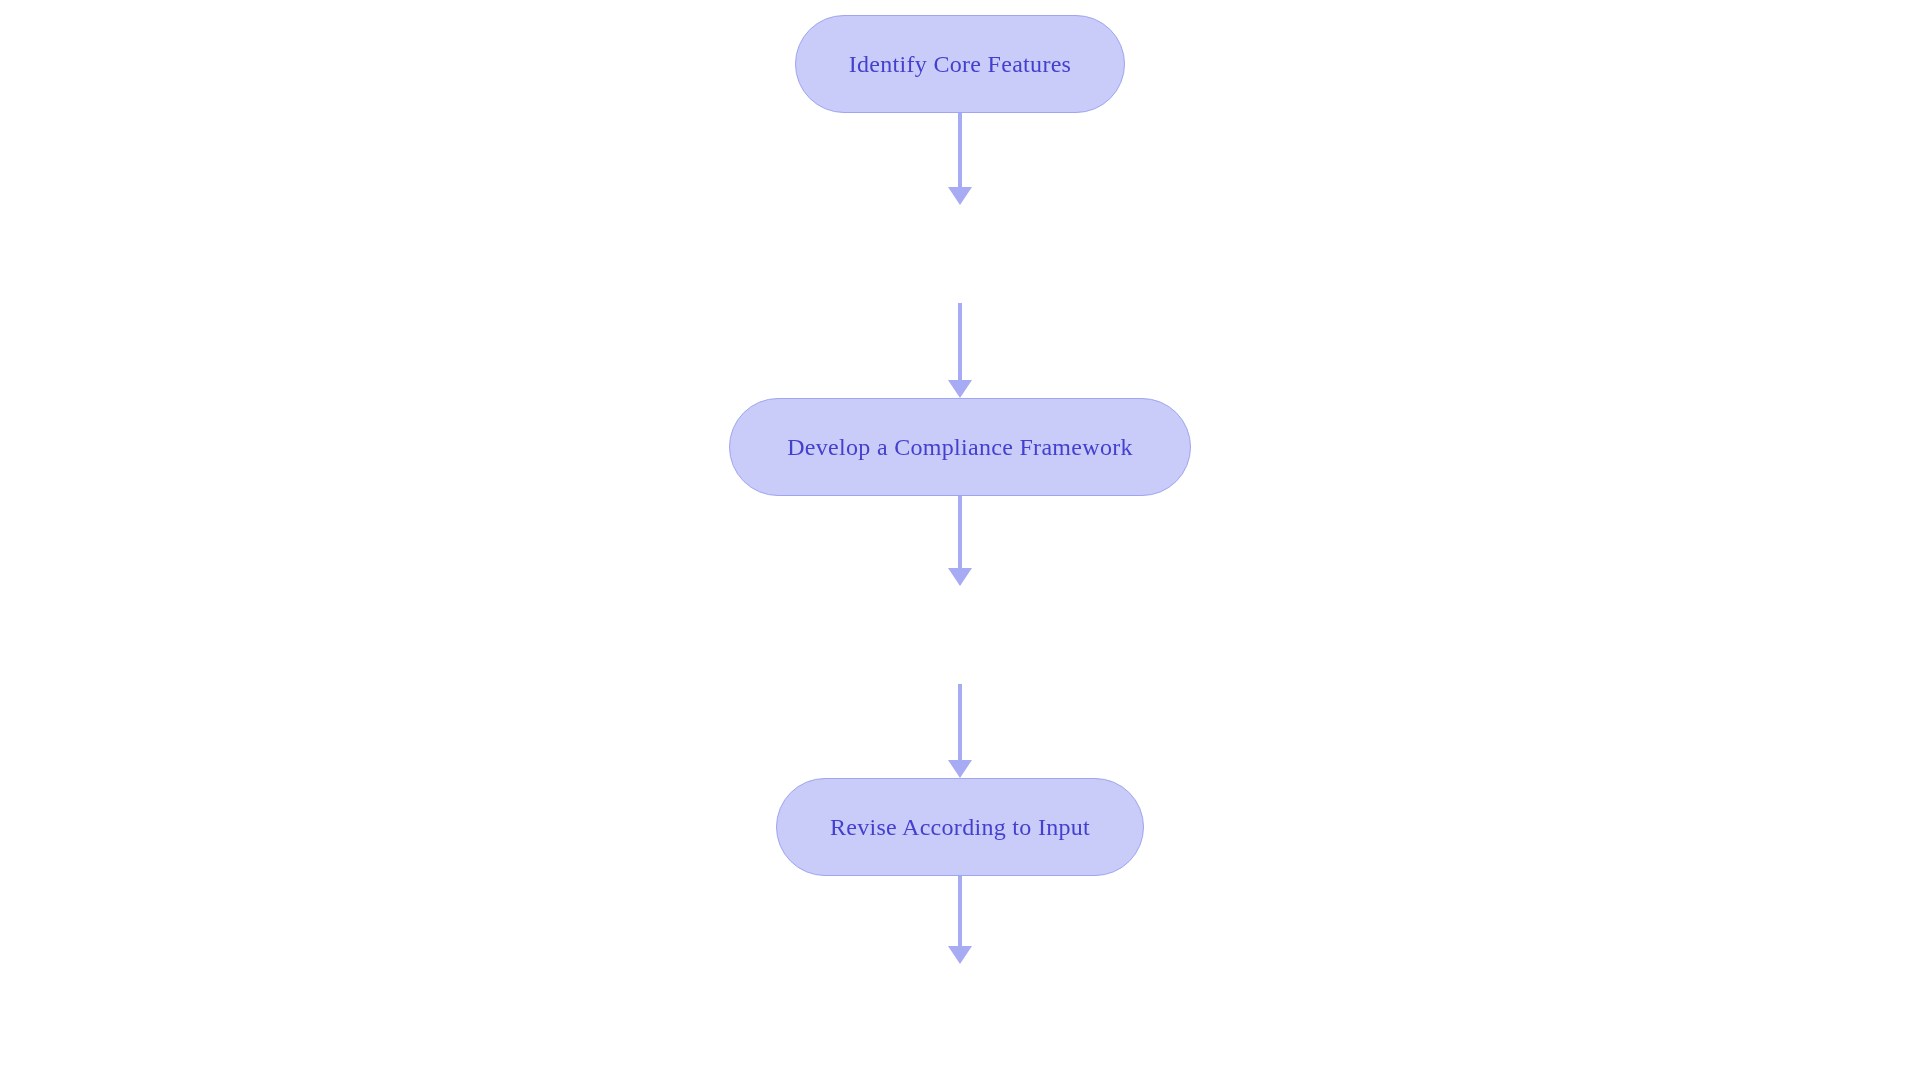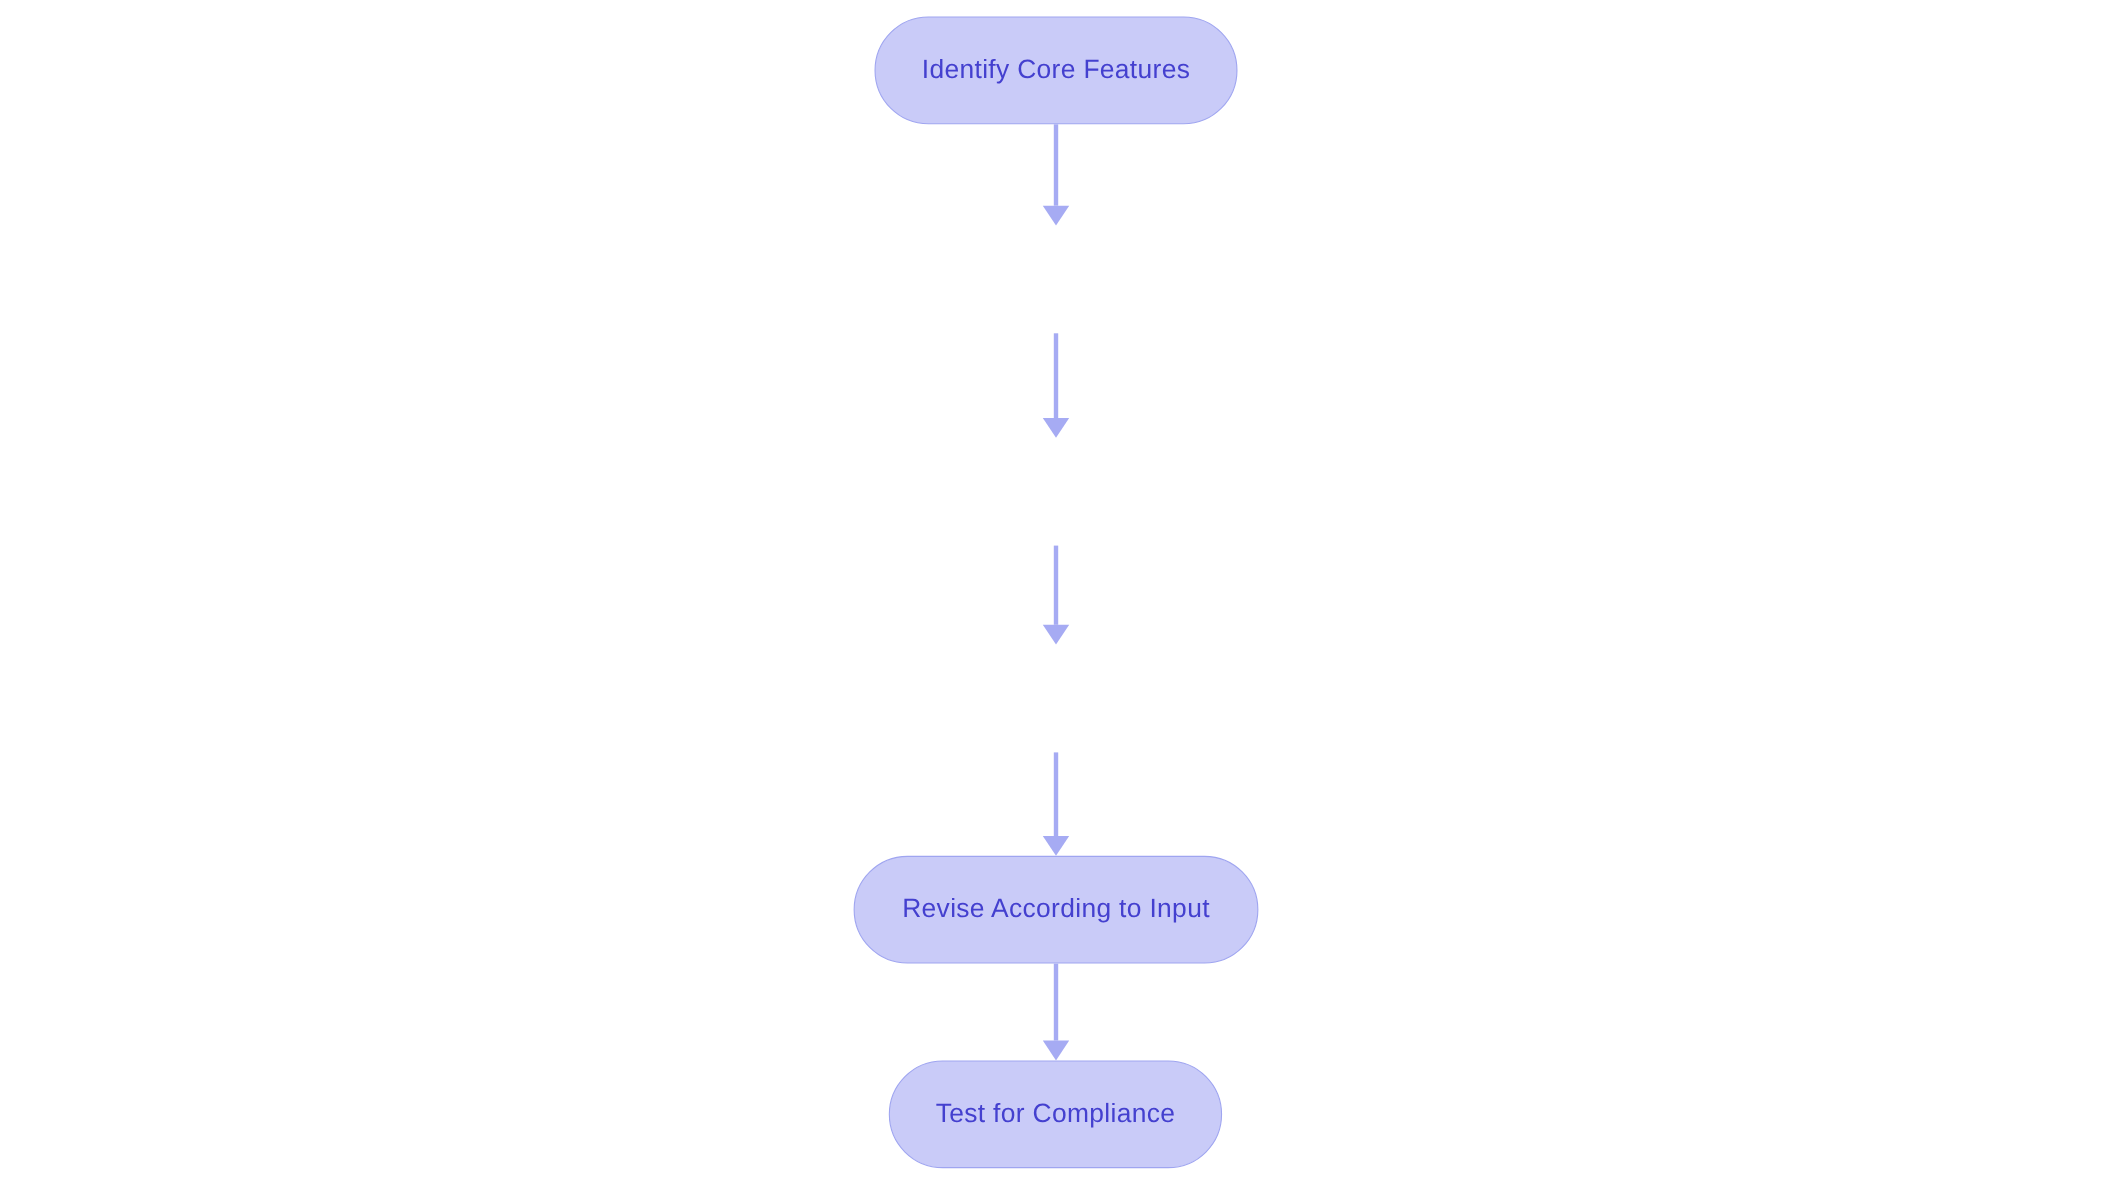--- a/index.html
+++ b/index.html
@@ -5,21 +5,21 @@
   html, body {
     margin: 0;
     padding: 0;
     background: #ffffff;
   }
   .canvas {
     position: relative;
     width: 1568px;
     height: 1083px;
     background: var(--background, #ffffff);
-    font-family: Liberation Sans, sans-serif;
+    font-family: Liberation Serif, serif;
     overflow: hidden;
   }
   .node {
     position: absolute;
     height: 98px;
     box-sizing: border-box;
     background: var(--node-fill, #c9cbf8);
     border: 1.5px solid var(--node-border, #9fa5f0);
     border-radius: 49px;
     display: flex;
@@ -66,20 +66,23 @@
     <div class="connector-line"></div>
     <div class="arrowhead"></div>
   </div>
 
 
   <div class="connector" style="top:303px; height:95px;">
     <div class="connector-line"></div>
     <div class="arrowhead"></div>
   </div>
 
+  <div class="node" style="top:398px; left:729px; width:462px;">
+    <span class="node-label">Develop a Compliance Framework</span>
+  </div>
 
   <div class="connector" style="top:496px; height:90px;">
     <div class="connector-line"></div>
     <div class="arrowhead"></div>
   </div>
 
 
   <div class="connector" style="top:684px; height:94px;">
     <div class="connector-line"></div>
     <div class="arrowhead"></div>
@@ -87,17 +90,14 @@
 
   <div class="node" style="top:778px; left:776px; width:368px;">
     <span class="node-label">Revise According to Input</span>
   </div>
 
   <div class="connector" style="top:876px; height:88px;">
     <div class="connector-line"></div>
     <div class="arrowhead"></div>
   </div>
 
-  <div class="node" style="top:964px; left:808px; width:303px;">
-    <span class="node-label">Test for Compliance</span>
-  </div>
 
 </div>
 
 </body></html>

